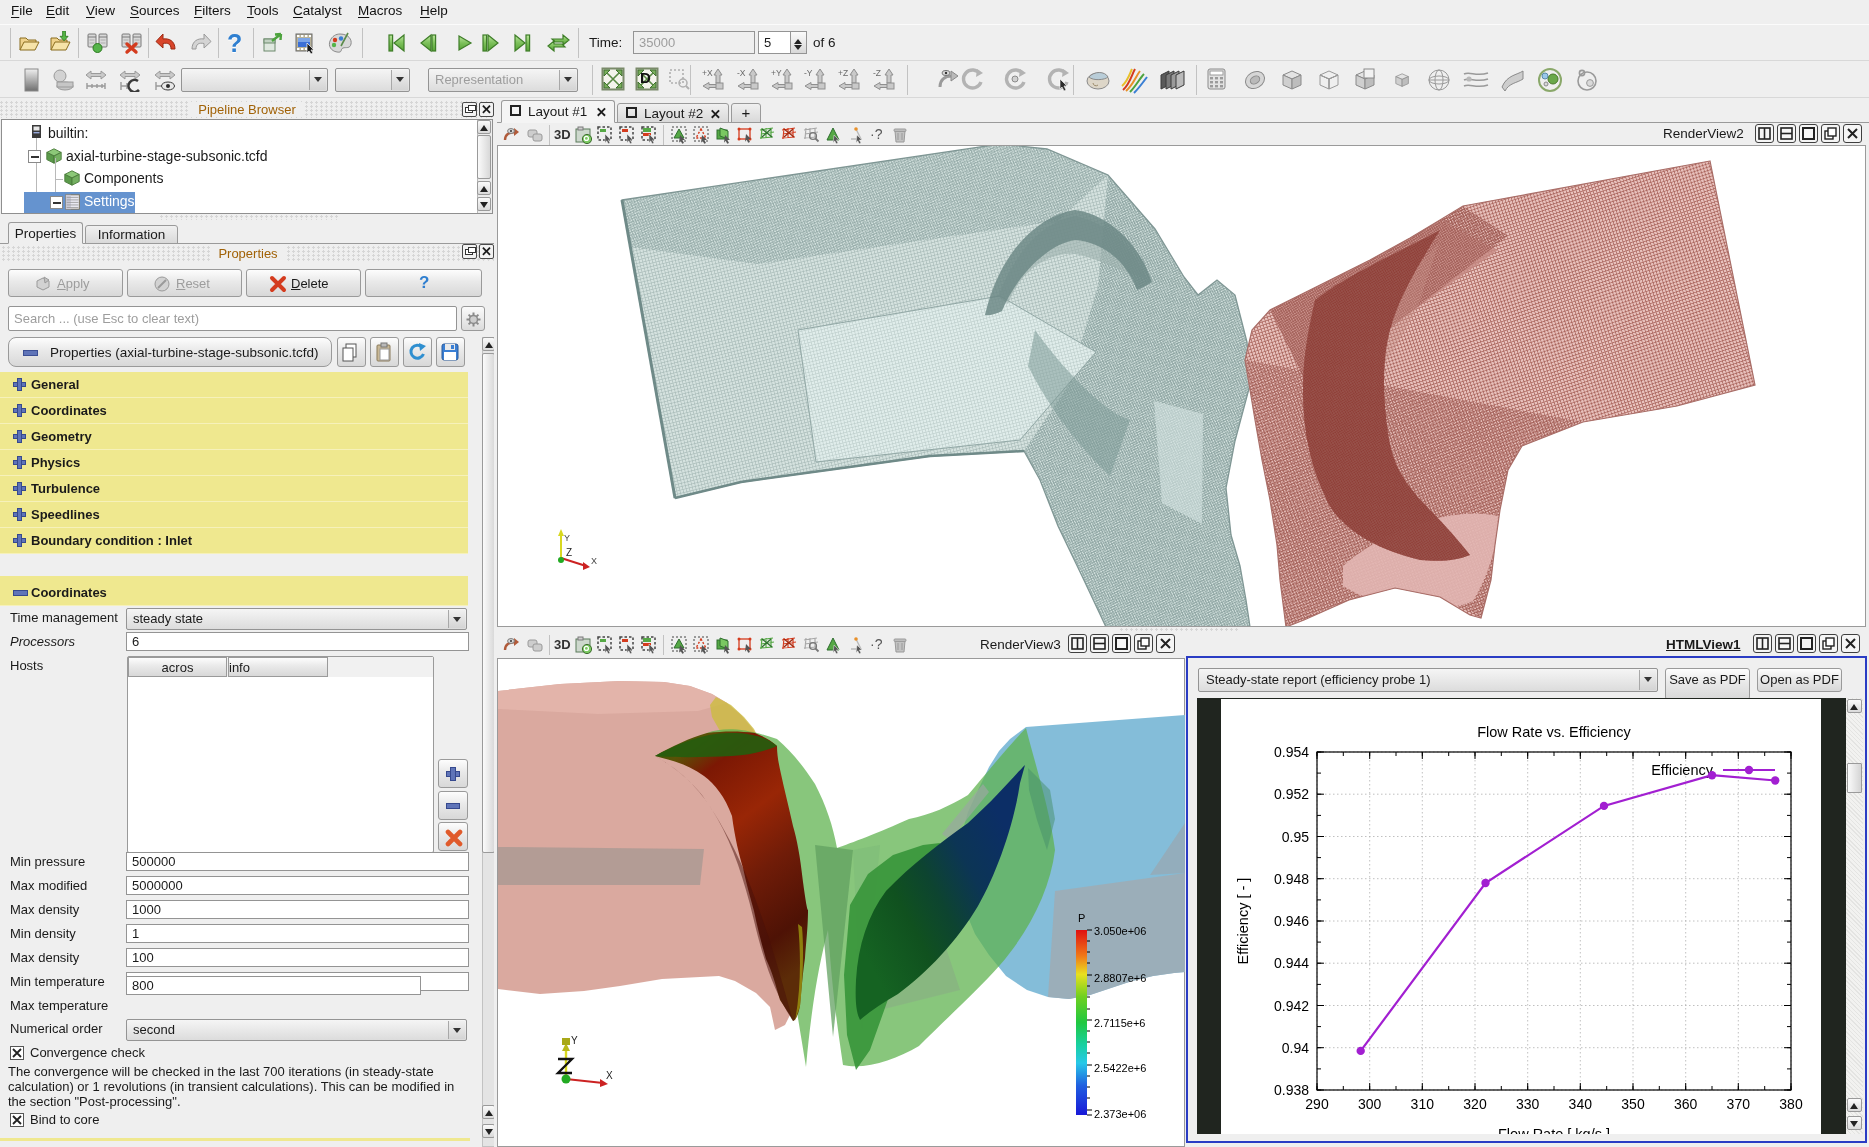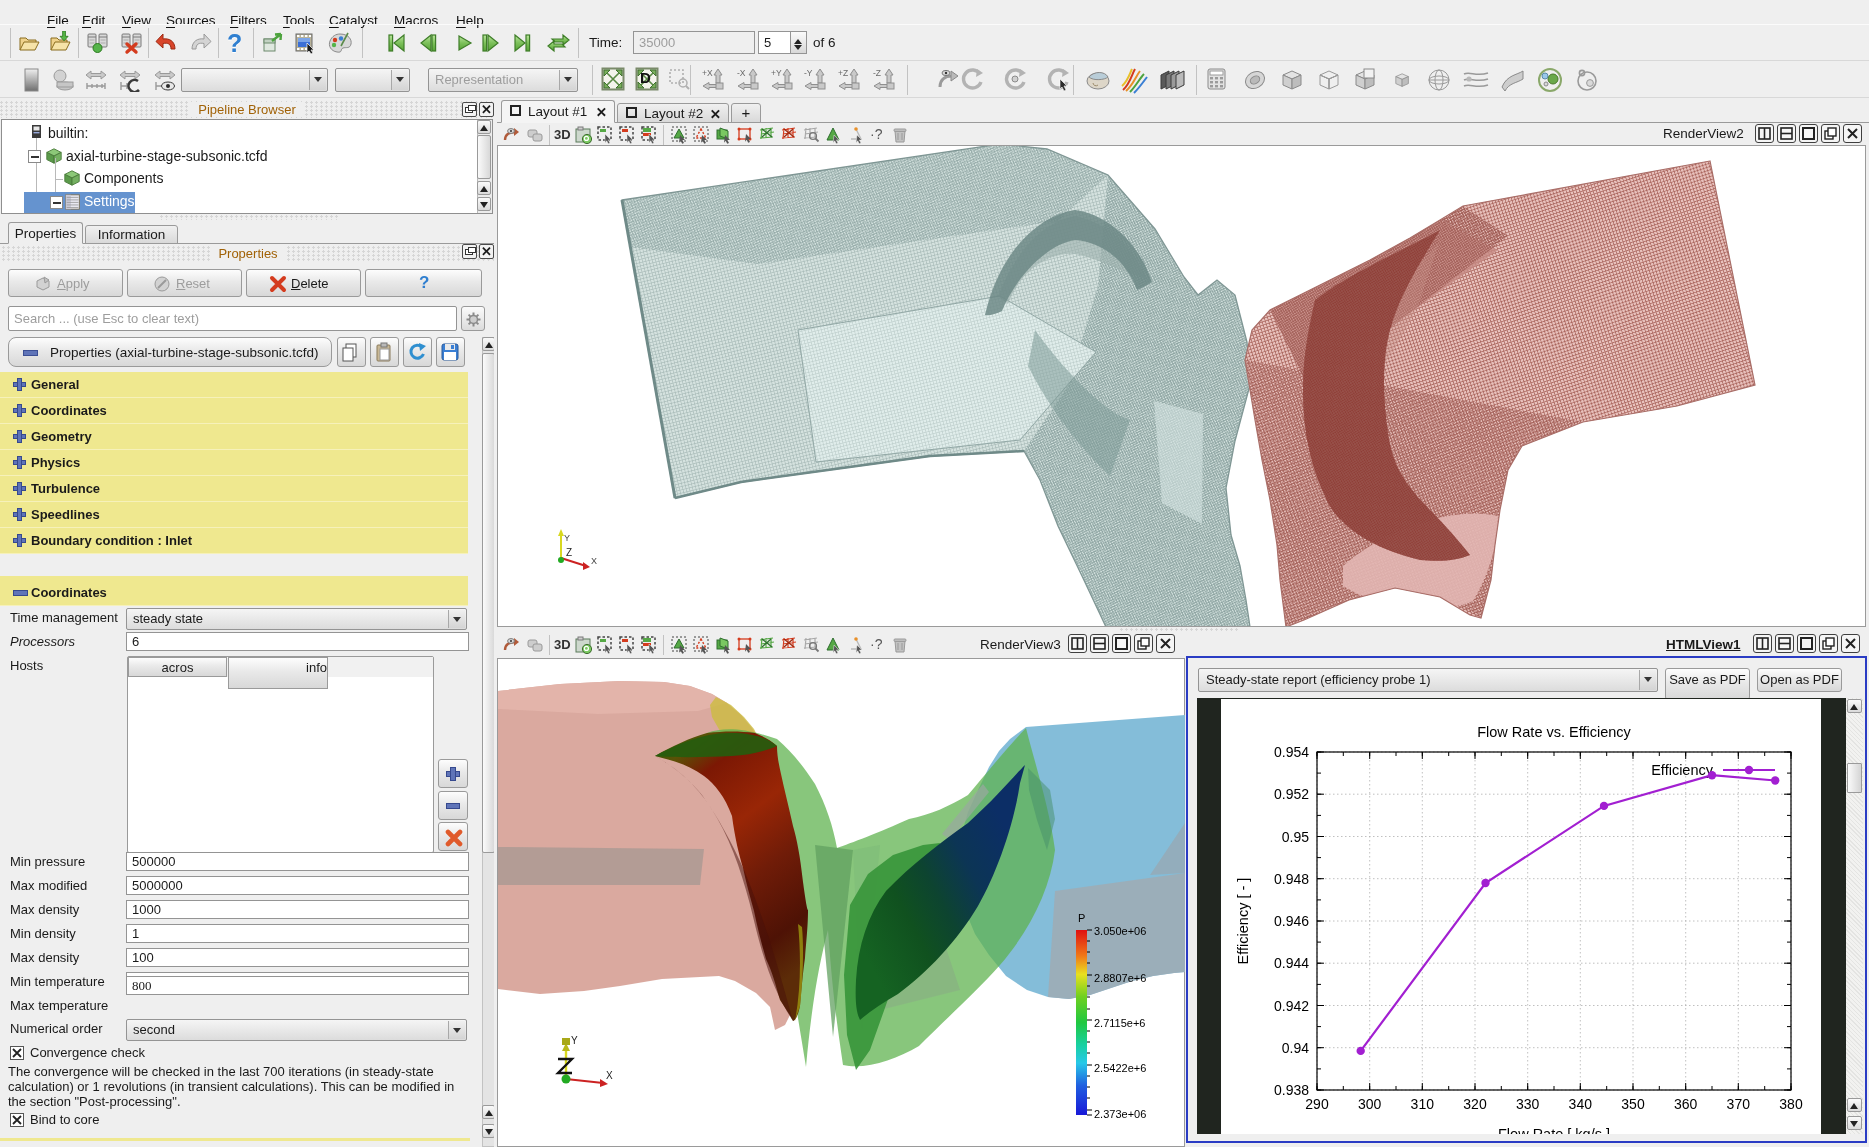--- a/index.html
+++ b/index.html
@@ -1,18 +1,18 @@
 <!DOCTYPE html>
 <html><head><meta charset="utf-8"><style>
 * { margin:0; padding:0; box-sizing:border-box; }
 html,body { width:1869px; height:1147px; overflow:hidden; }
 body { font-family:"Liberation Sans", sans-serif; background:#efefef; font-size:13px; color:#1a1a1a; position:relative; }
 .abs { position:absolute; }
 svg.icon { position:absolute; }
-#menubar span { position:absolute; top:13px; font-size:13.5px; color:#111;margin-left:36px; }
+#menubar span { position:absolute; top:3px; font-size:13.5px; color:#111; }
 #menubar u { text-decoration:underline; text-underline-offset:2px; }
 .btn { position:absolute; border:1px solid #9a9a9a; border-radius:3px; background:linear-gradient(#fdfdfd,#e9e9e9 45%,#d8d8d8); font-size:13px; }
 .input { position:absolute; border:1px solid #949494; background:#fff; font-size:13px; padding-left:5px; }
 .combo { position:absolute; border:1px solid #949494; background:linear-gradient(#f5f5f5,#dcdcdc); border-radius:2px; }
 .combo .arr { position:absolute; right:1px; top:1px; bottom:1px; width:17px; border-left:1px solid #a8a8a8; background:linear-gradient(#f0f0f0,#d4d4d4); }
 .combo .arr:after { content:""; position:absolute; left:4px; top:7px; border:4px solid transparent; border-top:5px solid #333; }
 .dockttl { position:absolute; font-size:13px; text-align:center; color:#a16207;
  background-image:radial-gradient(circle at 1.5px 1.5px, #d6d6d6 1px, transparent 1.3px); background-size:5px 4px; }
 .dockbtn { position:absolute; width:15px; height:15px; border:1px solid #4a4a4a; border-radius:2px; background:#f2f2f2; }
 .tab { position:absolute; height:21px; border:1px solid #9a9a9a; border-radius:3px 3px 0 0; background:linear-gradient(#f0f0f0,#d9d9d9); font-size:13.5px; }
@@ -578,21 +578,21 @@
     <span style="position:absolute;left:31px;top:5px;">Coordinates</span>
   </div>
 <div class="flabel" style="top:610px;">Time management</div>
 <div class="combo" style="left:126px;top:608px;width:341px;height:22px;line-height:20px;"><span style="padding-left:6px">steady state</span><div class="arr"></div></div>
 <div class="flabel" style="top:634px;font-style:italic;">Processors</div>
 <div class="input" style="left:126px;top:632px;width:343px;height:19px;line-height:17px;">6</div>
 <div class="flabel" style="top:658px;">Hosts</div>
 <div class="abs" style="left:127px;top:656px;width:307px;height:197px;background:#fff;border:1px solid #9a9a9a;border-radius:2px;"></div>
 <div class="abs" style="left:128px;top:657px;width:305px;height:20px;background:#f1f1f1;"></div>
 <div class="btn" style="left:128px;top:657px;width:99px;height:20px;border-radius:0;text-align:center;line-height:19px;">acros</div>
-<div class="btn" style="left:228px;top:657px;width:100px;height:32px;border-radius:0;text-align:right;line-height:19px;">info</div>
+<div class="btn" style="left:228px;top:657px;width:100px;height:20px;border-radius:0;text-align:left;line-height:19px;">info</div>
 <div class="btn" style="left:438px;top:759px;width:30px;height:29px;">
     <span style="position:absolute;left:7px;top:11px;width:14px;height:6px;background:#5f74b8;border:1px solid #36498e;"></span>
     <span style="position:absolute;left:11px;top:7px;width:6px;height:14px;background:#5f74b8;border:1px solid #36498e;"></span>
   </div>
 <div class="btn" style="left:438px;top:791px;width:30px;height:29px;">
     <span style="position:absolute;left:7px;top:11px;width:14px;height:6px;background:#5f74b8;border:1px solid #36498e;"></span>
   </div>
 <div class="btn" style="left:438px;top:822px;width:30px;height:29px;">
     <svg style="position:absolute;left:6px;top:6px" width="18" height="18" viewBox="0 0 18 18">
       <path d="M3 3 L15 15 M15 3 L3 15" stroke="#e05a2b" stroke-width="4.6" stroke-linecap="round"></path>
@@ -604,21 +604,21 @@
 <div class="input" style="left:126px;top:876px;width:343px;height:19px;line-height:17px;">5000000</div>
 <div class="flabel" style="top:902px;">Max density</div>
 <div class="input" style="left:126px;top:900px;width:343px;height:19px;line-height:17px;">1000</div>
 <div class="flabel" style="top:926px;">Min density</div>
 <div class="input" style="left:126px;top:924px;width:343px;height:19px;line-height:17px;">1</div>
 <div class="flabel" style="top:950px;">Max density</div>
 <div class="input" style="left:126px;top:948px;width:343px;height:19px;line-height:17px;">100</div>
 <div class="flabel" style="top:974px;">Min temperature</div>
 <div class="input" style="left:126px;top:972px;width:343px;height:19px;line-height:17px;">400</div>
 <div class="flabel" style="top:998px;">Max temperature</div>
-<div class="input" style="left:126px;top:976px;width:343px;height:19px;line-height:17px;font-family:Liberation Serif, serif;">800</div>
+<div class="input" style="left:126px;top:976px;width:295px;height:19px;line-height:17px;">800</div>
 <div class="flabel" style="top:1021px;">Numerical order</div>
 <div class="combo" style="left:126px;top:1019px;width:341px;height:22px;line-height:20px;"><span style="padding-left:6px">second</span><div class="arr"></div></div>
 <div class="abs" style="left:10px;top:1046px;width:14px;height:14px;border:1px solid #555;background:#fff;">
     <svg style="position:absolute;left:1px;top:1px" width="10" height="10" viewBox="0 0 10 10">
       <path d="M1 1 L9 9 M9 1 L1 9" stroke="#222" stroke-width="1.8"></path>
     </svg>
   </div>
 <div class="abs" style="left:30px;top:1045px;font-size:13px;">Convergence check</div>
 <div class="abs" style="left:8px;top:1064px;width:452px;font-size:13px;line-height:15px;">The convergence will be checked in the last 700 iterations (in steady-state calculation) or 1 revolutions (in transient calculations). This can be modified in the section "Post-processing".</div>
 <div class="abs" style="left:10px;top:1113px;width:14px;height:14px;border:1px solid #555;background:#fff;">

